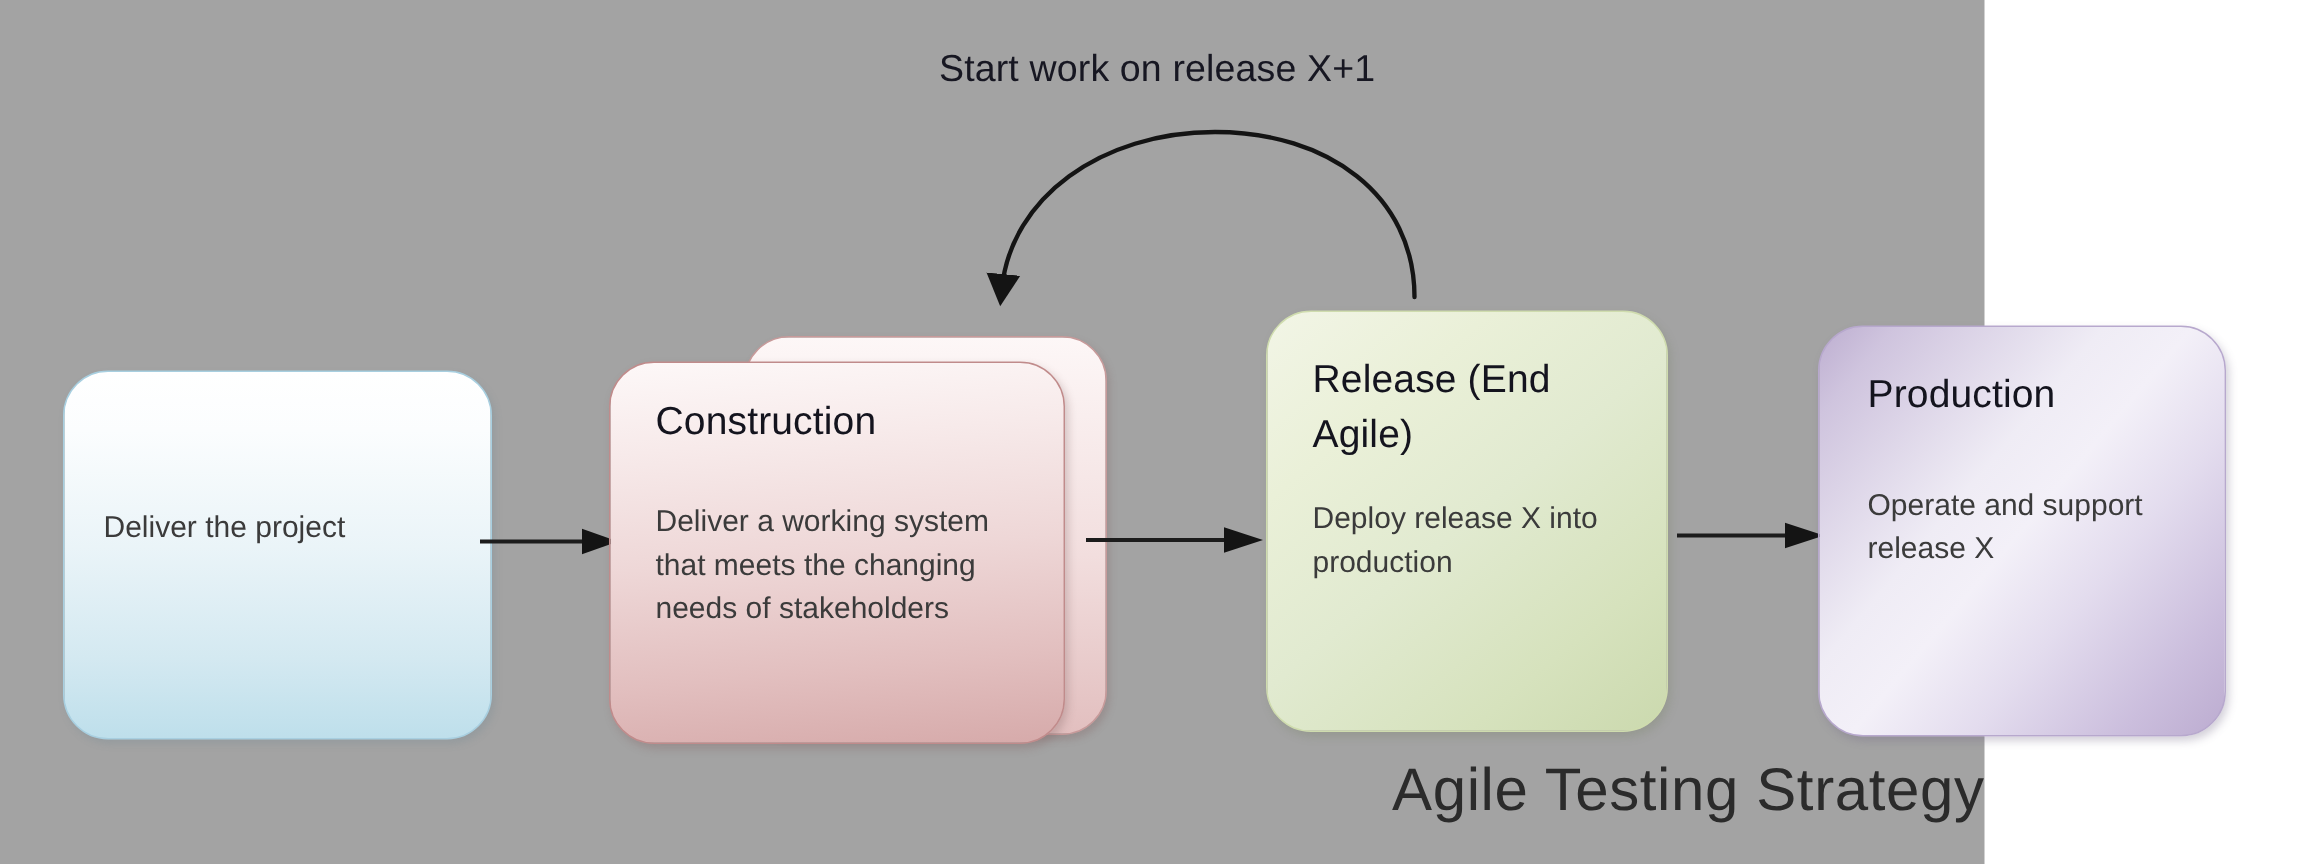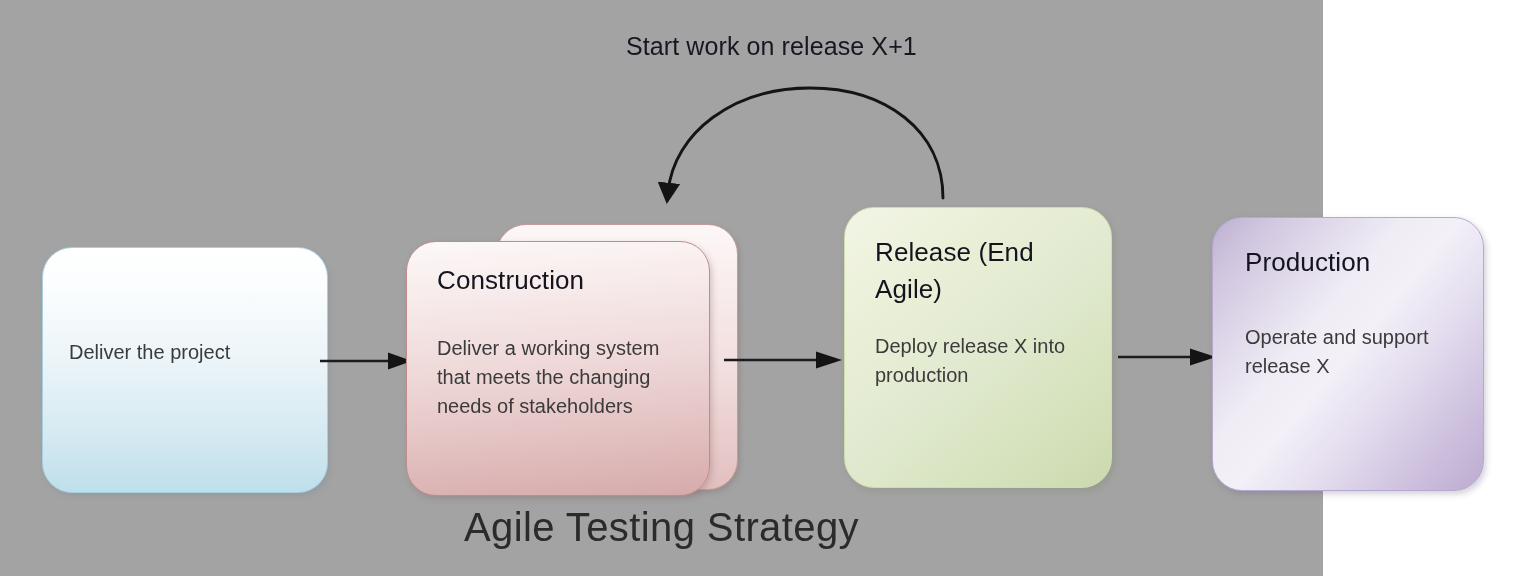--- a/index.html
+++ b/index.html
@@ -141,21 +141,21 @@
     position: absolute;
     left: 626px; top: 32px;
     font-size: 25px;
     color: #171722;
     white-space: nowrap;
     letter-spacing: .1px;
   }
   #diagram-title {
     position: absolute;
     left: 0; right: 0; top: 505px;
-    text-align: center;
+    text-align: right;
     font-size: 40px;
     color: #2b2b2b;
     font-weight: 400;
     letter-spacing: .4px;
   }
 </style>
 </head>
 <body>
 
 <div id="canvas">

